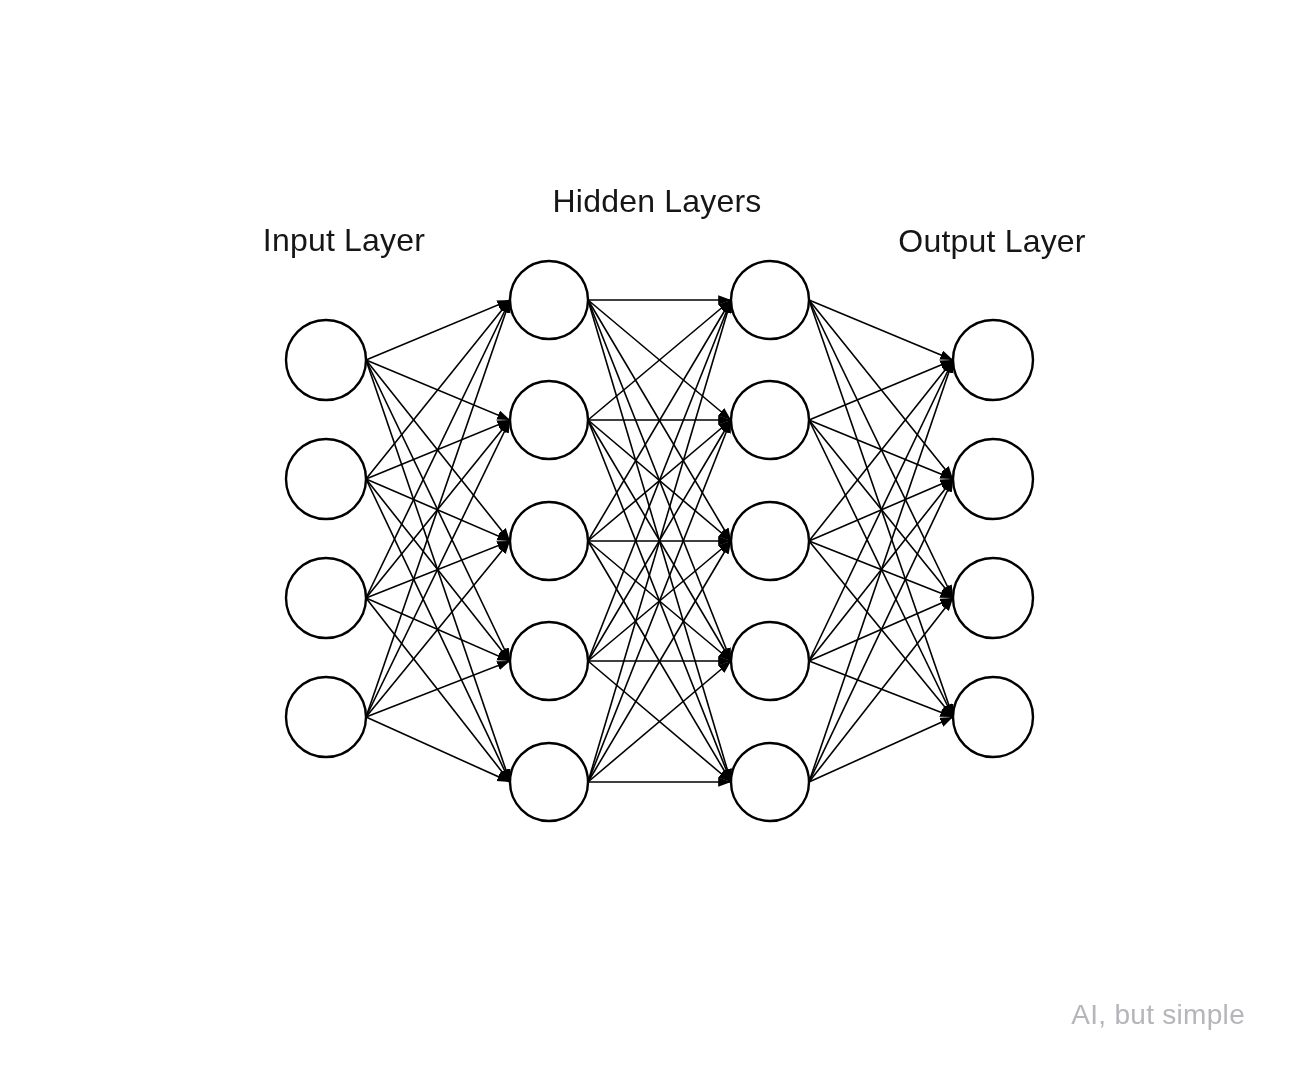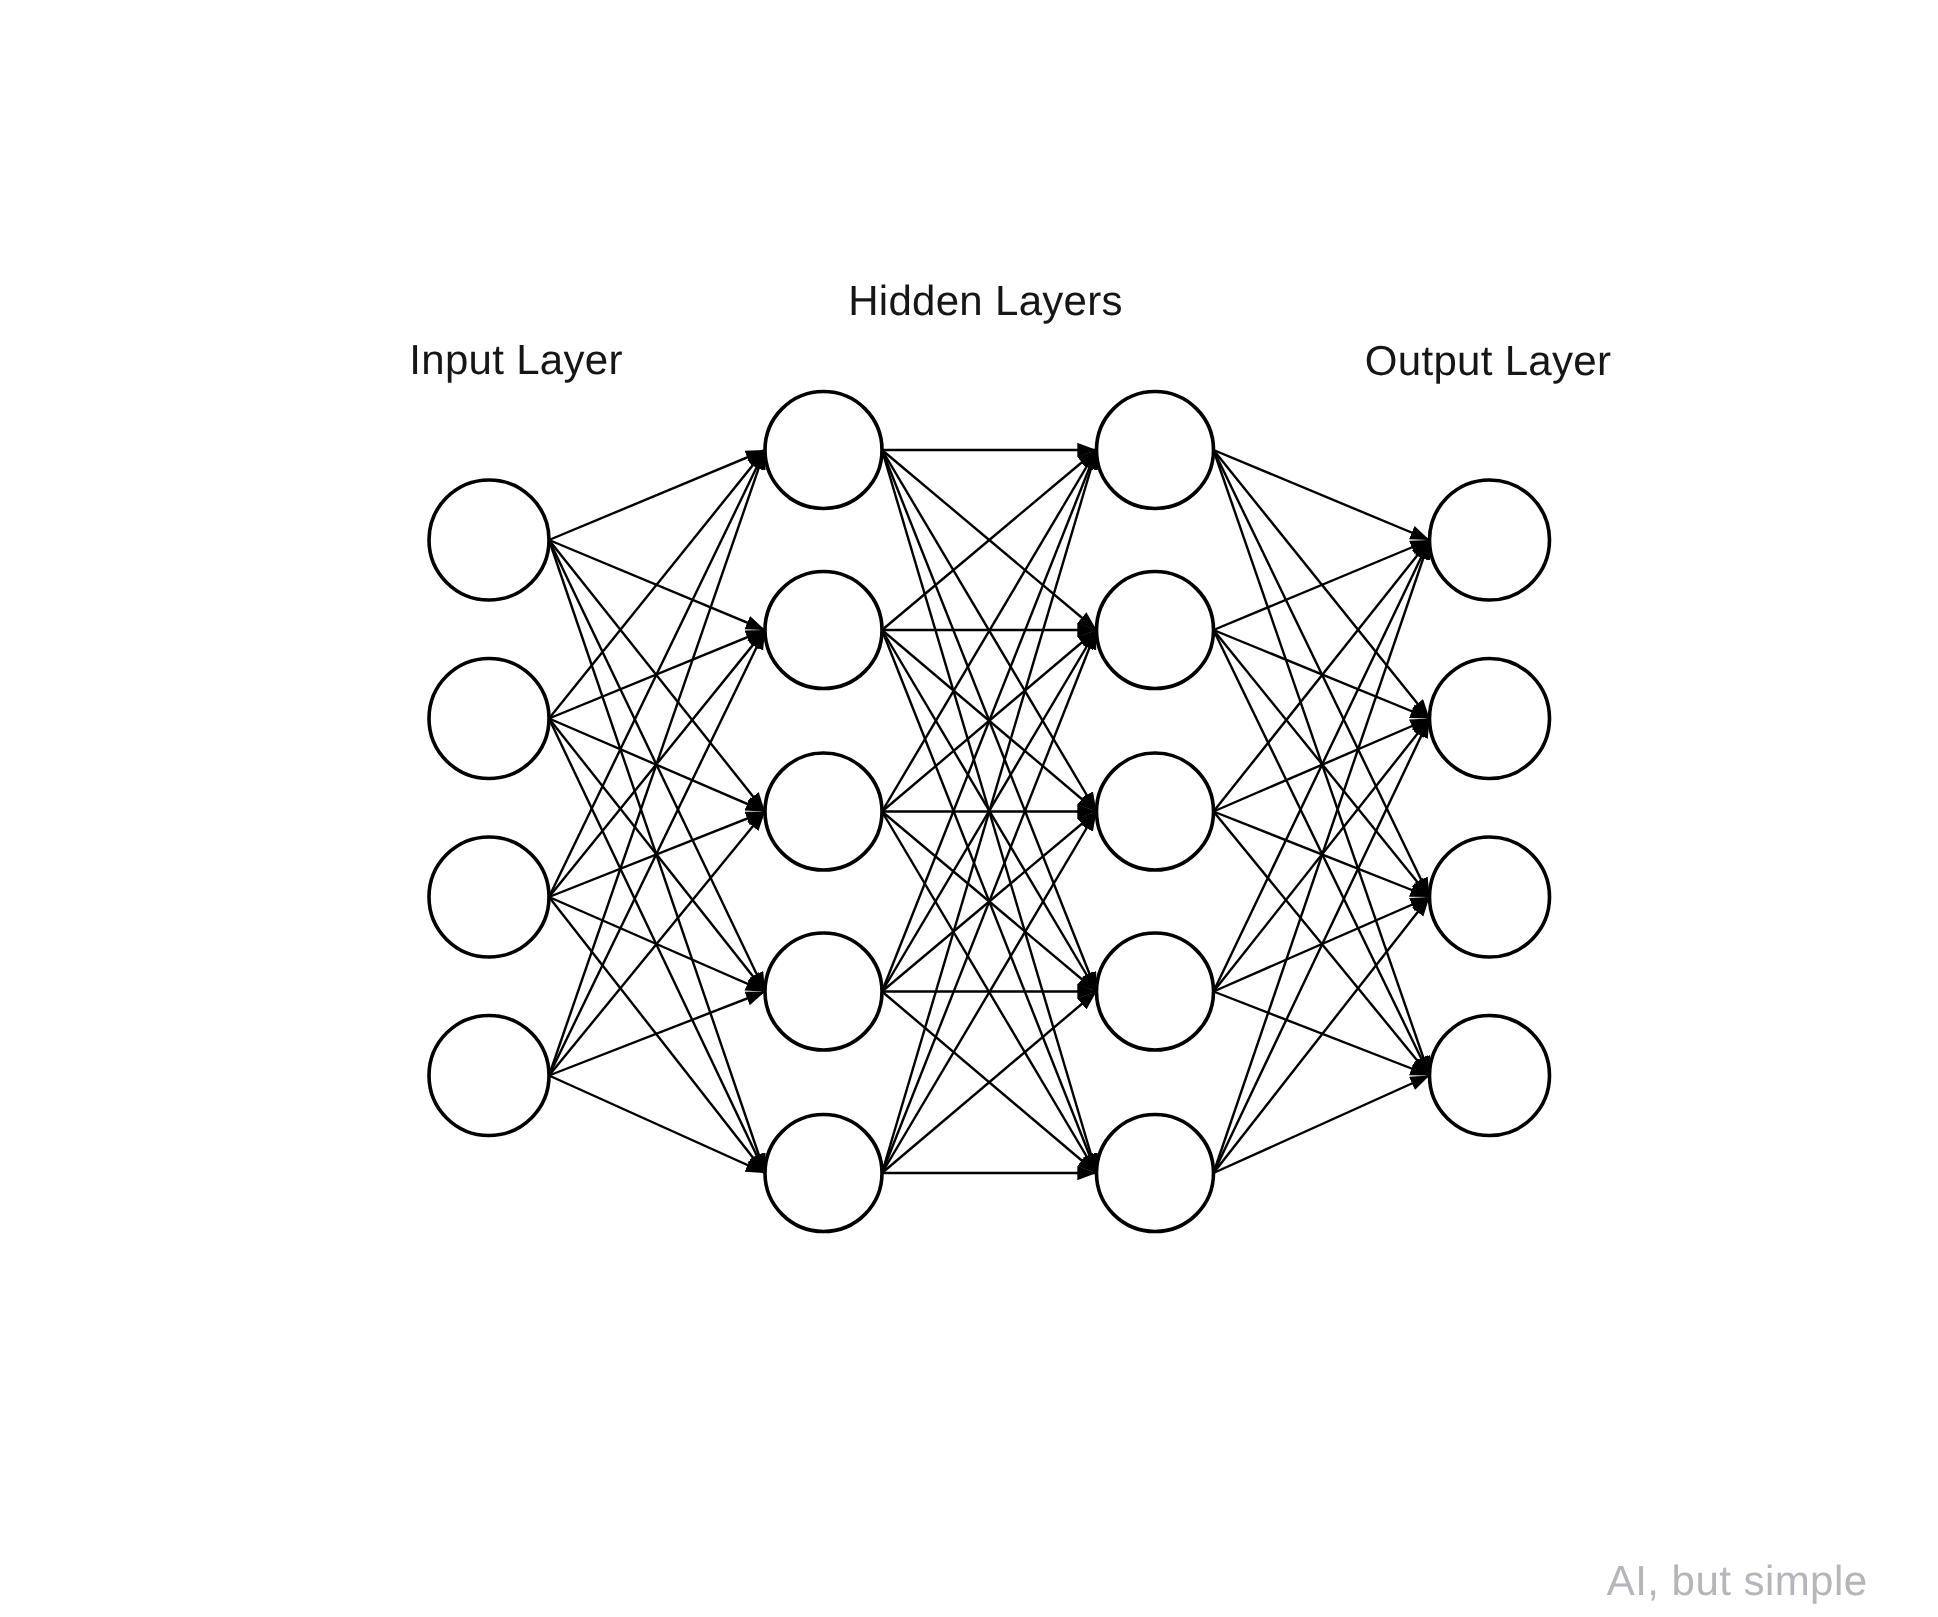--- a/index.html
+++ b/index.html
@@ -16,21 +16,21 @@
     font-family: "Liberation Sans", "DejaVu Sans", sans-serif;
   }
   svg.network {
     position: absolute;
     left: 0;
     top: 0;
   }
   .layer-label {
     position: absolute;
     transform: translate(-50%, -50%);
-    font-size: 28px;
+    font-size: 32px;
     font-weight: 400;
     color: #161616;
     white-space: nowrap;
     letter-spacing: 0.2px;
   }
   .watermark {
     position: absolute;
     transform: translateY(-50%);
     font-size: 28px;
     font-weight: 400;
@@ -135,15 +135,15 @@
         <circle cx="993" cy="479" r="40" fill="#ffffff" stroke="#000000" stroke-width="2.4"></circle>
         <circle cx="993" cy="598" r="40" fill="#ffffff" stroke="#000000" stroke-width="2.4"></circle>
         <circle cx="993" cy="717" r="40" fill="#ffffff" stroke="#000000" stroke-width="2.4"></circle>
       </g>
     </svg>
 
   <div class="layer-label" style="left: 344px; top: 240px;">Input Layer</div>
   <div class="layer-label" style="left: 657px; top: 201px;">Hidden Layers</div>
   <div class="layer-label" style="left: 992px; top: 241px; text-align: center;">Output Layer</div>
 
-  <div class="watermark" style="right: 47px; top: 1015px; color: rgb(181, 181, 186); margin-top: 39px;">AI, but simple</div>
+  <div class="watermark" style="right: 47px; top: 1015px; color: rgb(181, 181, 186);">AI, but simple</div>
 
 </div>
 
 </body></html>

